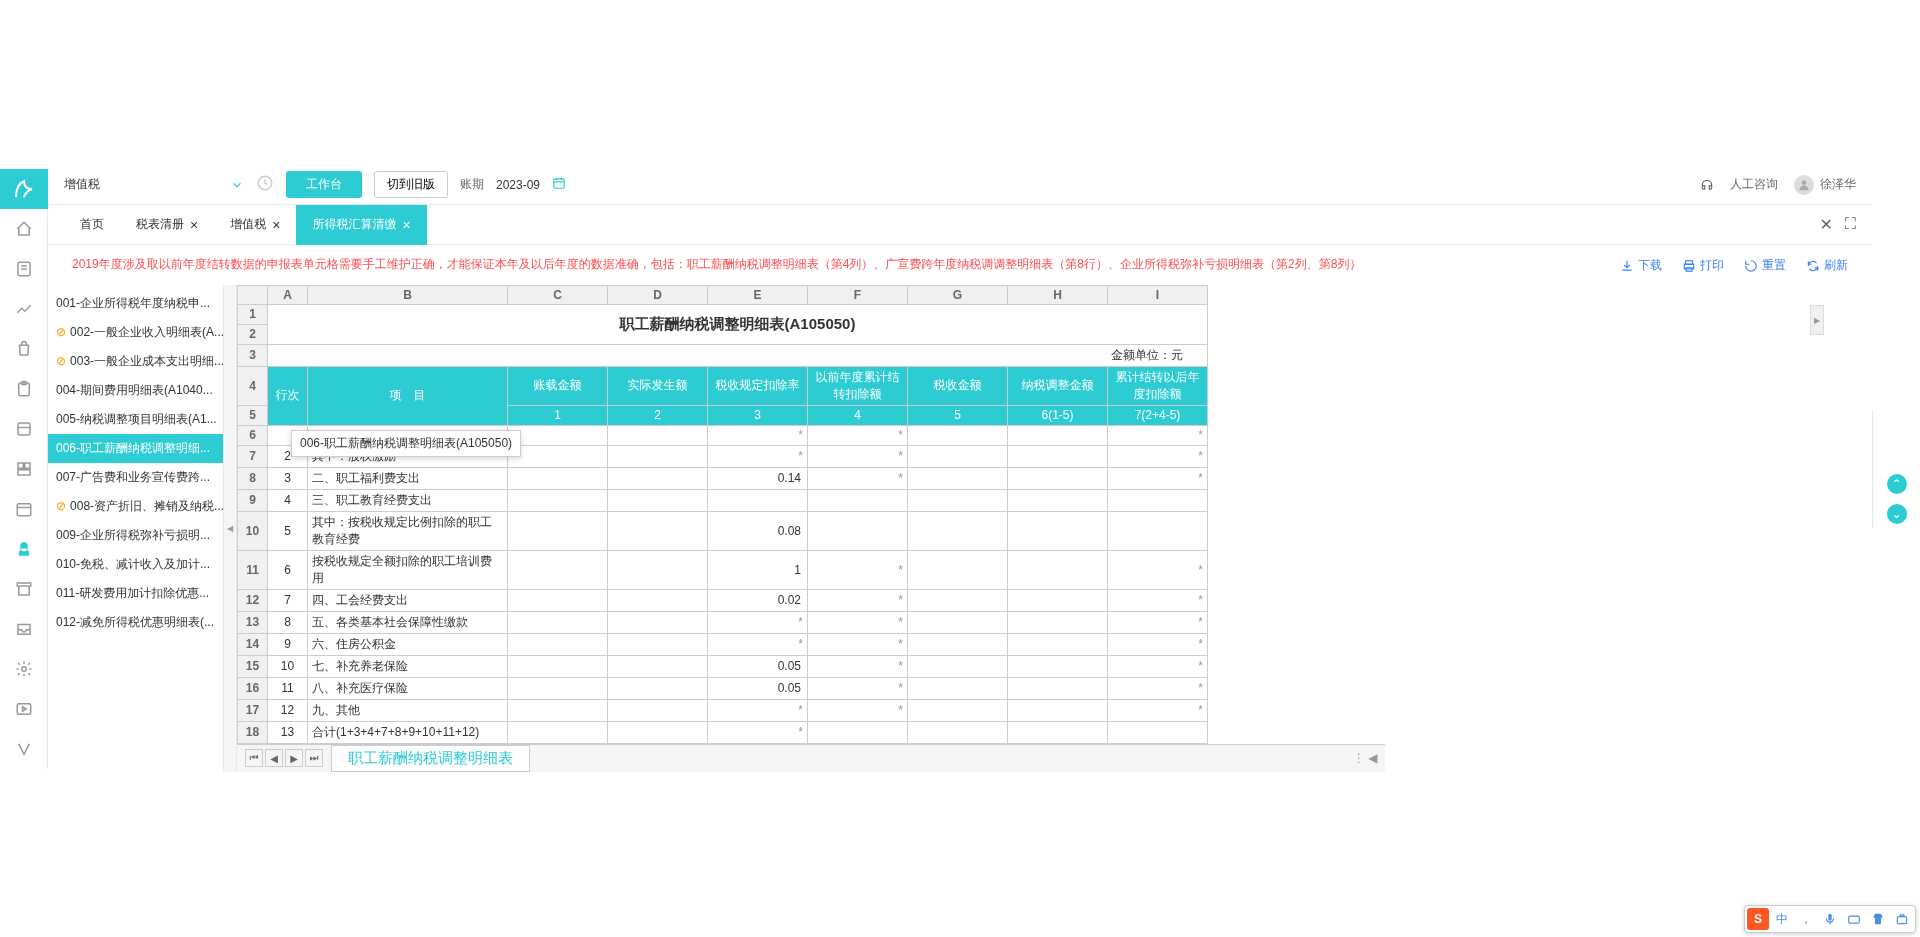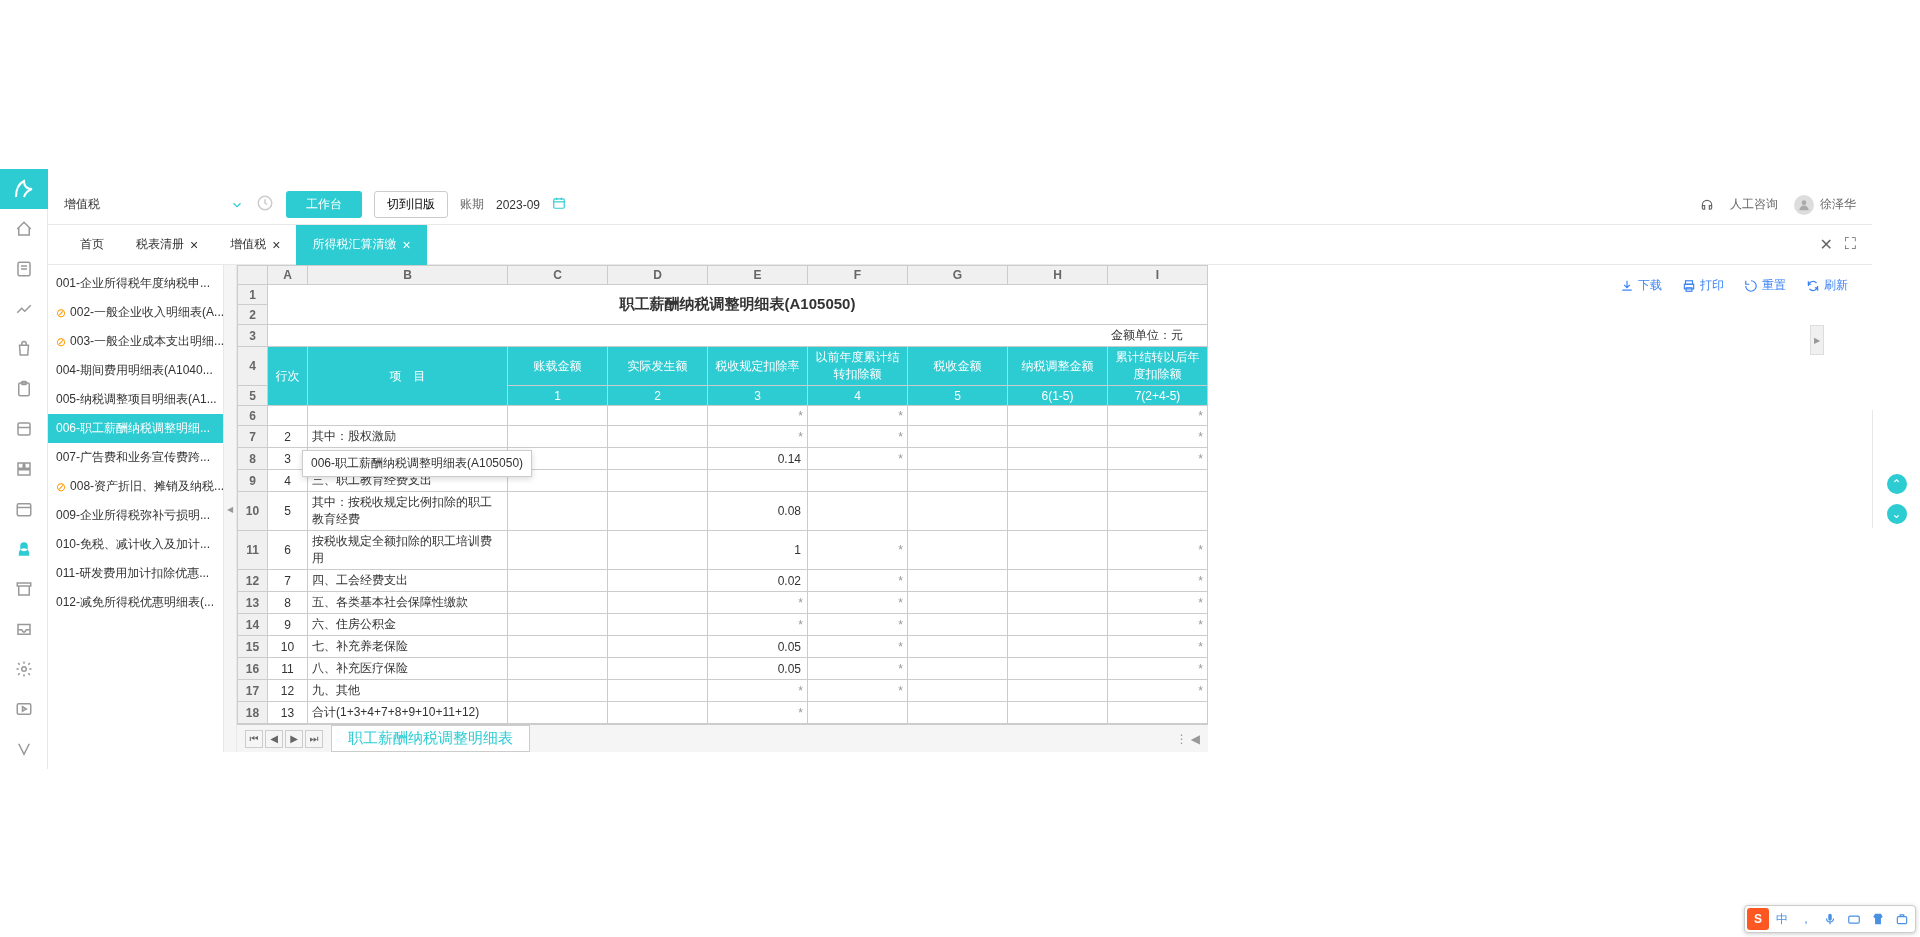--- a/index.html
+++ b/index.html
@@ -32,21 +32,21 @@
 .content { flex: 1; display: flex; overflow: hidden; position: relative; }
 .warning-bar { padding: 10px 24px; color: #ff4d4f; font-size: 12px; line-height: 1.6; }
 .toolbar { position: absolute; top: 12px; right: 24px; display: flex; gap: 20px; z-index: 5; }
 .toolbar-btn { display: flex; align-items: center; gap: 4px; cursor: pointer; color: #3b82f6; }
 .toolbar-btn svg { width: 14px; height: 14px; }
 .content-body { flex: 1; display: flex; overflow: hidden; }
 .form-list { width: 175px; overflow-y: auto; padding: 4px 0; }
 .form-item { padding: 6px 8px; cursor: pointer; white-space: nowrap; overflow: hidden; text-overflow: ellipsis; font-size: 12px; color: #333; display: flex; align-items: center; gap: 4px; }
 .form-item.active { background: #2dccd3; color: #fff; }
 .form-item .warn { color: #ff9800; font-size: 12px; flex-shrink: 0; }
-.tooltip { position: absolute; background: #fff; border: 1px solid #ccc; padding: 4px 8px; font-size: 12px; box-shadow: 0 2px 6px rgba(0,0,0,0.15); z-index: 100; left: 254px; top: 185px; }
+.tooltip { position: absolute; background: #fff; border: 1px solid #ccc; padding: 4px 8px; font-size: 12px; box-shadow: 0 2px 6px rgba(0,0,0,0.15); z-index: 100; left: 243px; top: 185px; }
 .collapse-handle { width: 14px; background: #f5f5f5; display: flex; align-items: center; justify-content: center; cursor: pointer; color: #999; border-left: 1px solid #e8e8e8; border-right: 1px solid #e8e8e8; position: relative; }
 .collapse-handle::before { content: "◀"; font-size: 8px; position: absolute; top: 50%; transform: translateY(-50%); }
 .sheet-area { flex: 1; display: flex; flex-direction: column; overflow: hidden; }
 .sheet-wrapper { flex: 1; overflow: auto; position: relative; }
 .sheet { border-collapse: collapse; table-layout: fixed; }
 .sheet th, .sheet td { border: 1px solid #ccc; height: 20px; font-size: 12px; padding: 2px 4px; background: #fff; }
 .sheet .row-head { background: #f0f0f0; text-align: center; width: 30px; color: #666; }
 .sheet .col-head { background: #f0f0f0; text-align: center; color: #666; height: 18px; }
 .sheet .title-cell { text-align: center; font-weight: bold; font-size: 15px; height: 32px; }
 .sheet .unit-cell { text-align: right; padding-right: 24px; }
@@ -255,20 +255,21 @@
         <div class="toolbar-btn">
             <svg viewBox="0 0 24 24" fill="none" stroke="currentColor" stroke-width="2">
               <path d="M4 12a8 8 0 0114-5M20 12a8 8 0 01-14 5M4 4v5h5M20 20v-5h-5"></path>
             </svg>
             <span>刷新</span>
           </div>
       </div>
 
       <div class="content-body">
         <div class="warning-wrap">
+          <div class="warning-bar">2019年度涉及取以前年度结转数据的申报表单元格需要手工维护正确，才能保证本年及以后年度的数据准确，包括：职工薪酬纳税调整明细表（第4列）、广宣费跨年度纳税调调整明细表（第8行）、企业所得税弥补亏损明细表（第2列、第8列）</div>
           <div style="display:flex;flex:1;overflow:hidden">
             <div class="form-list" id="form-list">
                 <div class="form-item">
                   <span>001-企业所得税年度纳税申...</span>
                 </div>
                 <div class="form-item">
                   <span class="warn">⊘</span>
                   <span>002-一般企业收入明细表(A...</span>
                 </div>
                 <div class="form-item">

